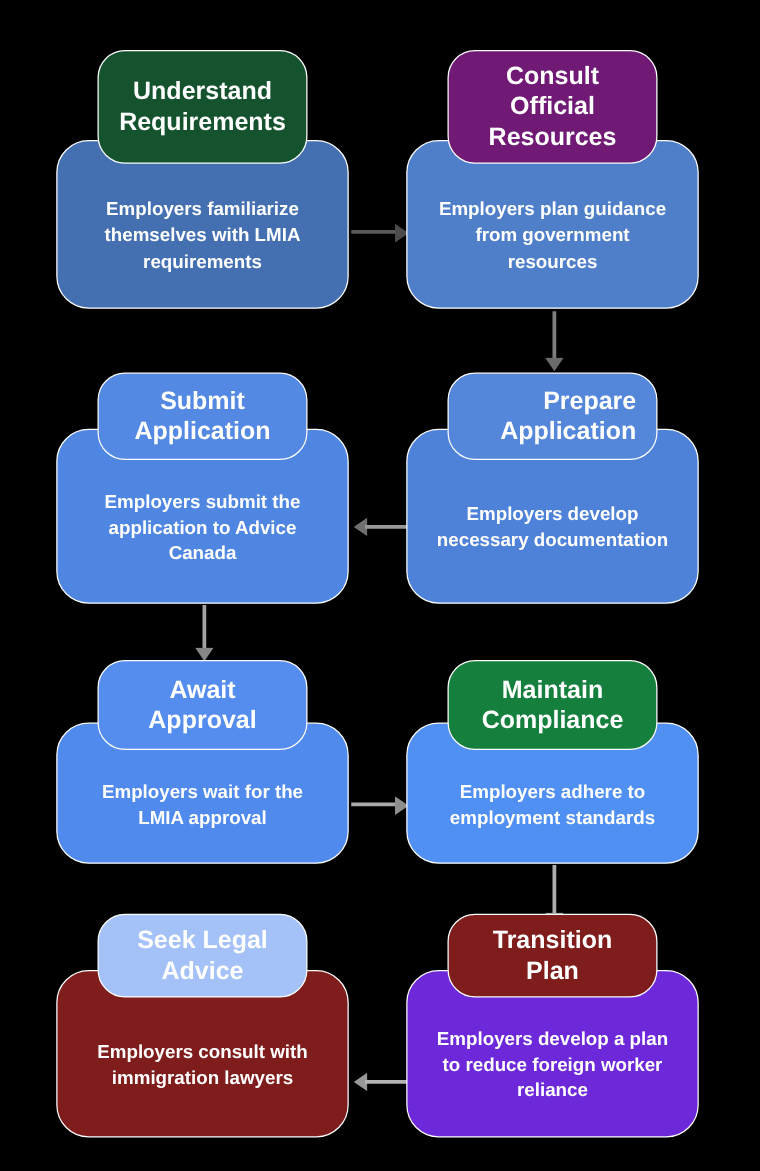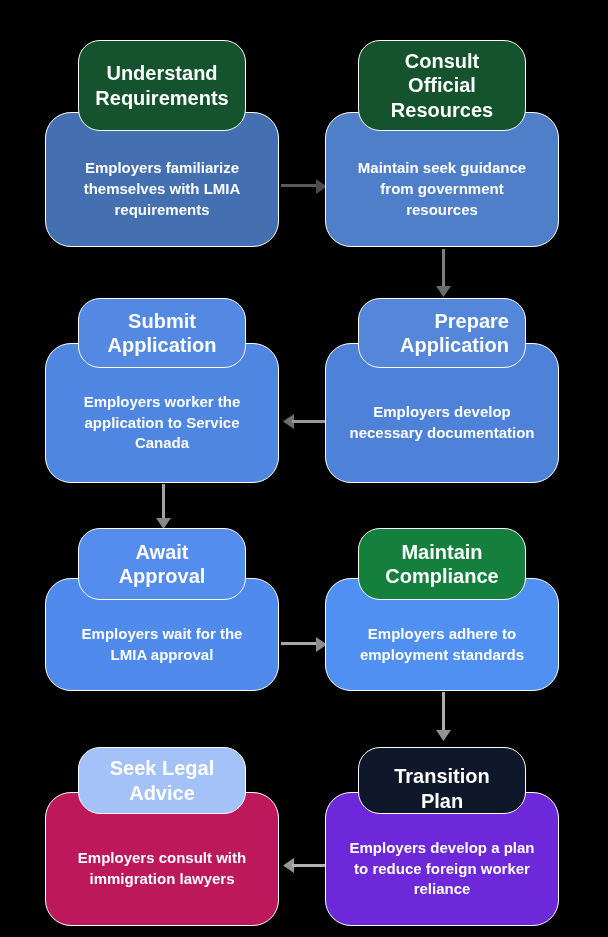--- a/index.html
+++ b/index.html
@@ -2,21 +2,21 @@
 <html><head>
 <meta charset="utf-8">
 <style>
   html,body{margin:0;padding:0;background:#000;}
   #stage{
     position:relative;width:608px;height:937px;background:#000;overflow:hidden;
     font-family:"Liberation Sans",sans-serif;
   }
   .card{position:absolute;width:234px;}
   .cl{left:45px;} .cr{left:325px;}
-  .r1{top:112px;} .r2{top:343px;} .r3{top:578px;} .r4{top:792px;}
+  .r1{top:112px;} .r2{top:343px;} .r3{top:578px;} .r4{top:776px;}
 
   .hdr{
     position:absolute;left:33px;width:168px;z-index:2;
     border:1.5px solid #fdfdfd;border-radius:22px;box-sizing:border-box;
     display:flex;align-items:center;justify-content:center;text-align:center;
     color:#fff;font-weight:700;font-size:20px;line-height:1.22;padding:0 16px;
   }
   .r1 .hdr{top:-72px;height:91px;}
   .r2 .hdr{top:-45px;height:70px;}
   .r3 .hdr{top:-50px;height:72px;}
@@ -57,43 +57,43 @@
   <div class="card cl r1">
     <div class="hdr" style="background: #14532d;">
       <span>Understand Requirements</span>
     </div>
     <div class="bdy" style="background: rgb(68, 112, 178);">
       <span>Employers familiarize themselves with LMIA requirements</span>
     </div>
   </div>
 
   <div class="card cr r1">
-    <div class="hdr" style="background: #14532d;">
+    <div class="hdr" style="background: #701a75;">
       <span>Consult Official Resources</span>
     </div>
     <div class="bdy" style="background: rgb(79, 127, 200);">
-      <span>Maintain seek guidance from government resources</span>
+      <span>Employers plan guidance from government resources</span>
     </div>
   </div>
 
   <div class="card cr r2">
     <div class="hdr" style="background: rgb(84, 134, 218); text-align: right;">
       <span>Prepare Application</span>
     </div>
     <div class="bdy" style="background: rgb(78, 130, 216);">
       <span>Employers develop necessary documentation</span>
     </div>
   </div>
 
   <div class="card cl r2">
     <div class="hdr" style="background: rgb(83, 137, 227);">
       <span>Submit Application</span>
     </div>
     <div class="bdy" style="background: rgb(78, 134, 225);">
-      <span>Employers worker the application to Service Canada</span>
+      <span>Employers submit the application to Advice Canada</span>
     </div>
   </div>
 
   <div class="card cl r3">
     <div class="hdr" style="background: rgb(84, 141, 238);">
       <span>Await Approval</span>
     </div>
     <div class="bdy" style="background: rgb(79, 138, 236);">
       <span>Employers wait for the LMIA approval</span>
     </div>
@@ -102,33 +102,33 @@
   <div class="card cr r3">
     <div class="hdr" style="background: #15803d;">
       <span>Maintain Compliance</span>
     </div>
     <div class="bdy" style="background: rgb(80, 144, 243);">
       <span>Employers adhere to employment standards</span>
     </div>
   </div>
 
   <div class="card cr r4">
-    <div class="hdr" style="background: #0f172a; align-items: flex-end;">
+    <div class="hdr" style="background: #7f1d1d;">
       <span>Transition Plan</span>
     </div>
     <div class="bdy" style="background: #6d28d9;">
       <span>Employers develop a plan to reduce foreign worker reliance</span>
     </div>
   </div>
 
   <div class="card cl r4">
     <div class="hdr" style="background: rgb(164, 194, 248);">
       <span>Seek Legal Advice</span>
     </div>
-    <div class="bdy" style="background: #be185d;">
+    <div class="bdy" style="background: #7f1d1d;">
       <span>Employers consult with immigration lawyers</span>
     </div>
   </div>
 
   <div>
     <div class="hline a1l" style="background: rgb(90, 90, 90);"></div>
     <div class="tri r a1h" style="background: rgb(75, 75, 75);"></div>
   </div>
 
   <div>

